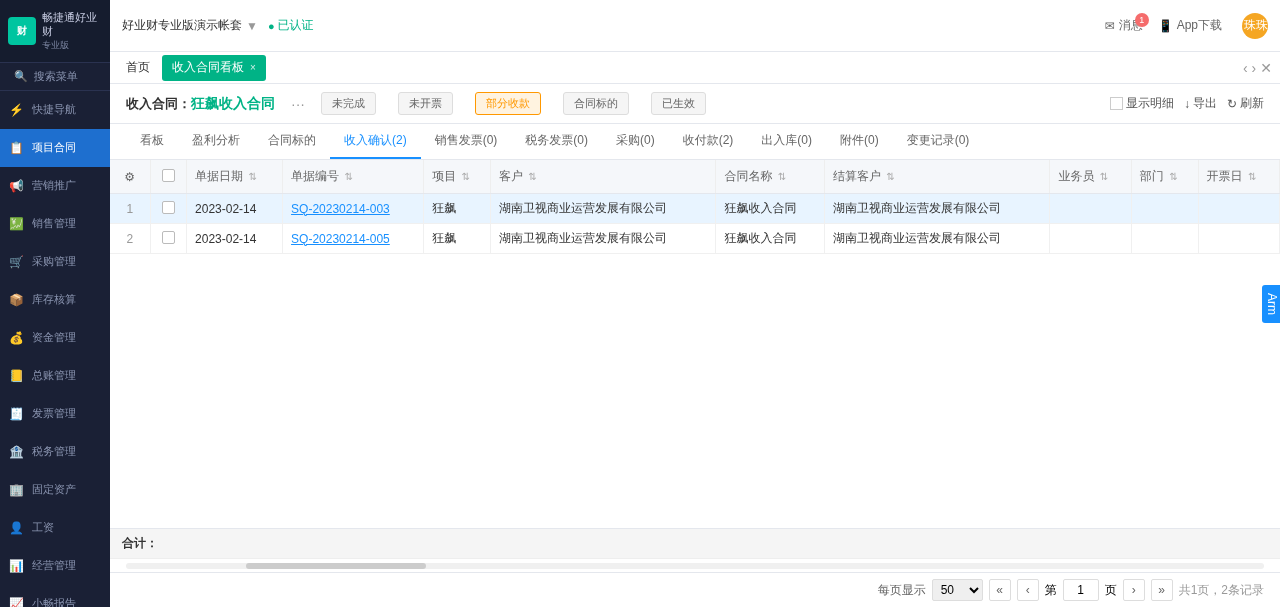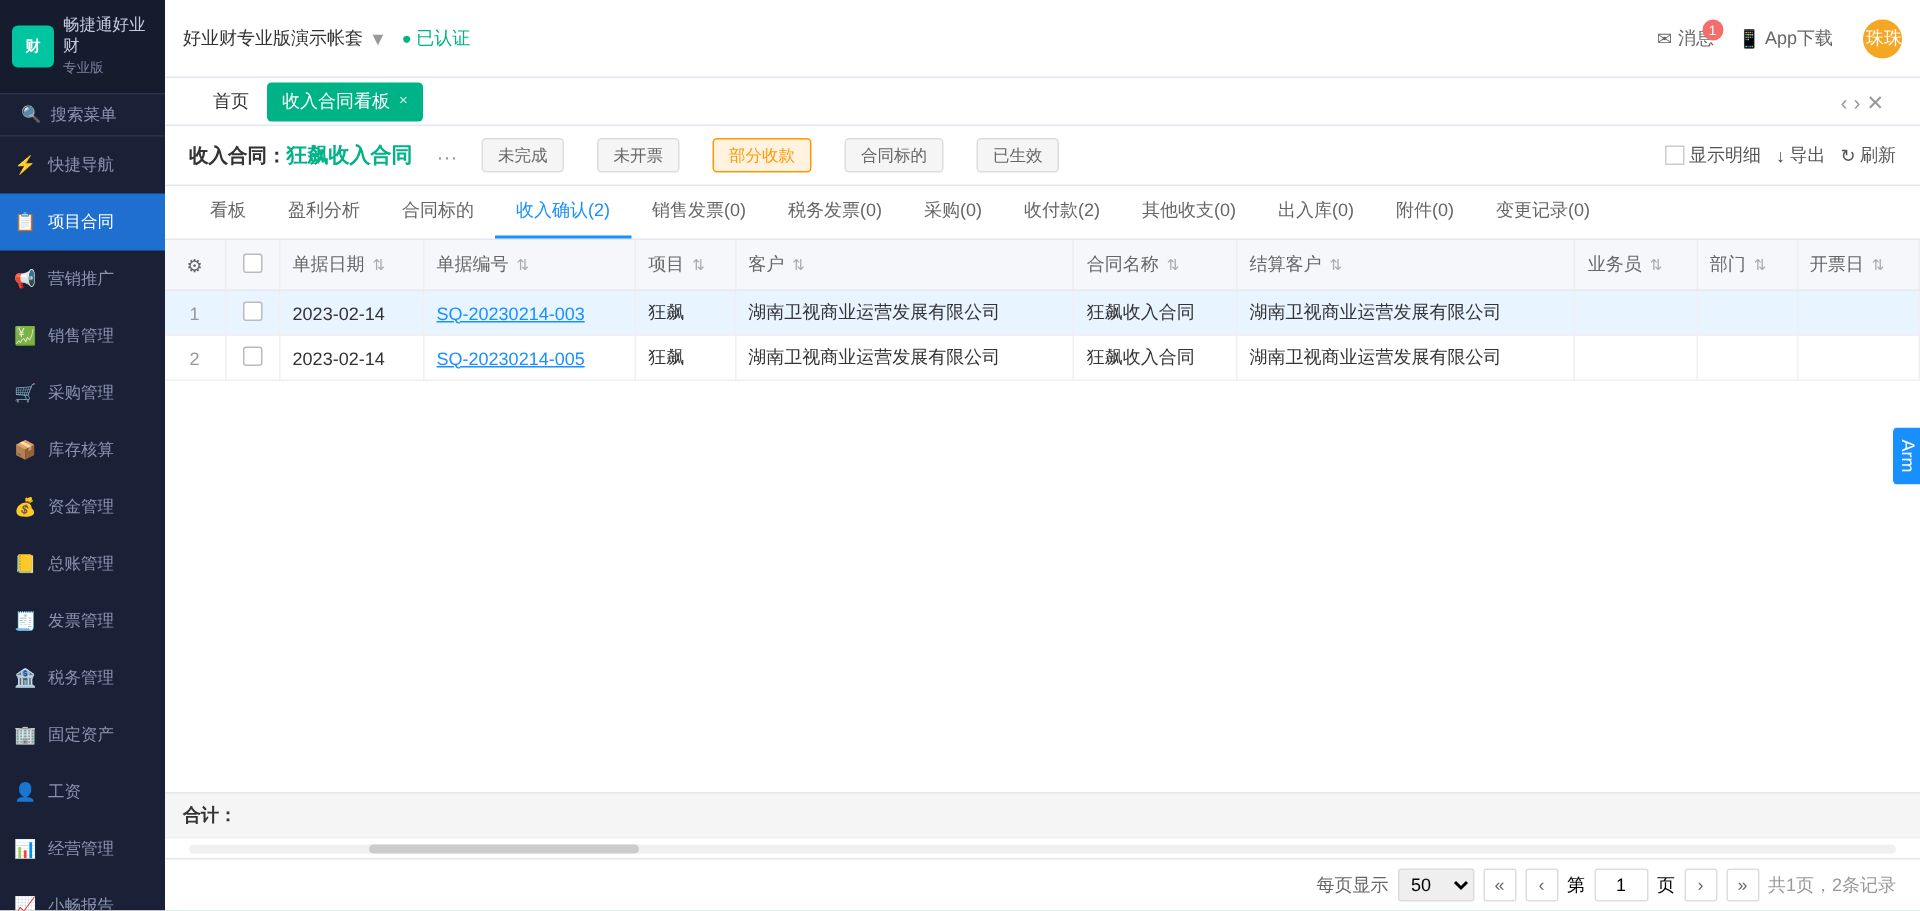--- a/index.html
+++ b/index.html
@@ -26,21 +26,21 @@
     .topbar-company { display: flex; align-items: center; font-size: 12px; color: #333; }
     .topbar-company .dropdown-arrow { margin-left: 4px; color: #999; }
     .topbar-badge { margin-left: 10px; display: flex; align-items: center; color: #00b386; font-size: 11px; }
     .topbar-badge::before { content: '●'; margin-right: 3px; color: #00b386; }
     .topbar-right { margin-left: auto; display: flex; align-items: center; gap: 16px; }
     .topbar-btn { display: flex; align-items: center; color: #666; font-size: 12px; cursor: pointer; position: relative; }
     .topbar-btn .badge-red { position: absolute; top: -4px; right: -6px; background: #f56c6c; color: white; border-radius: 50%; width: 14px; height: 14px; display: flex; align-items: center; justify-content: center; font-size: 9px; }
     .topbar-avatar { width: 26px; height: 26px; background: #f5a623; border-radius: 50%; display: flex; align-items: center; justify-content: flex-end; color: white; font-size: 11px; margin-left: 4px; }
 
     
-    .tabbar { height: 32px; background: #fff; display: flex; align-items: center; padding: 0 24px; border-bottom: 1px solid #e4e7ed; flex-shrink: 0; gap: 4px; }
+    .tabbar { height: 32px; background: #fff; display: flex; align-items: center; padding: 0 8px; border-bottom: 1px solid #e4e7ed; flex-shrink: 0; gap: 4px; }
     .tab-item { padding: 0 10px; height: 26px; display: flex; align-items: center; border-radius: 3px; cursor: pointer; color: #666; font-size: 12px; }
     .tab-item.active { background: #00b386; color: white; }
     .tab-item .close-x { margin-left: 6px; color: rgba(255,255,255,0.8); font-size: 10px; }
     .tab-home { color: #333; font-size: 12px; padding: 0 8px; height: 26px; display: flex; align-items: center; }
     .tab-nav-btns { margin-left: auto; display: flex; gap: 4px; color: #999; }
     .tab-nav-btns span { cursor: pointer; font-size: 14px; }
 
     
     .content { flex: 1; overflow: hidden; display: flex; flex-direction: column; background: #22c55e; }
     .content-header { background: #fff; padding: 8px 16px; display: flex; align-items: center; border-bottom: 1px solid #e4e7ed; flex-shrink: 0; }
@@ -242,21 +242,20 @@
 
     <div class="inner-tabs">
       <div class="inner-tab">看板</div>
       <div class="inner-tab">盈利分析</div>
       <div class="inner-tab">合同标的</div>
       <div class="inner-tab active">收入确认(2)</div>
       <div class="inner-tab">销售发票(0)</div>
       <div class="inner-tab">税务发票(0)</div>
       <div class="inner-tab">采购(0)</div>
       <div class="inner-tab">收付款(2)</div>
-      <div class="inner-tab">其他收支(0)</div>
       <div class="inner-tab">出入库(0)</div>
       <div class="inner-tab">附件(0)</div>
       <div class="inner-tab">变更记录(0)</div>
     </div>
 
     <div class="table-area">
       <table>
         <thead>
           <tr>
             <th class="seq">⚙</th>

